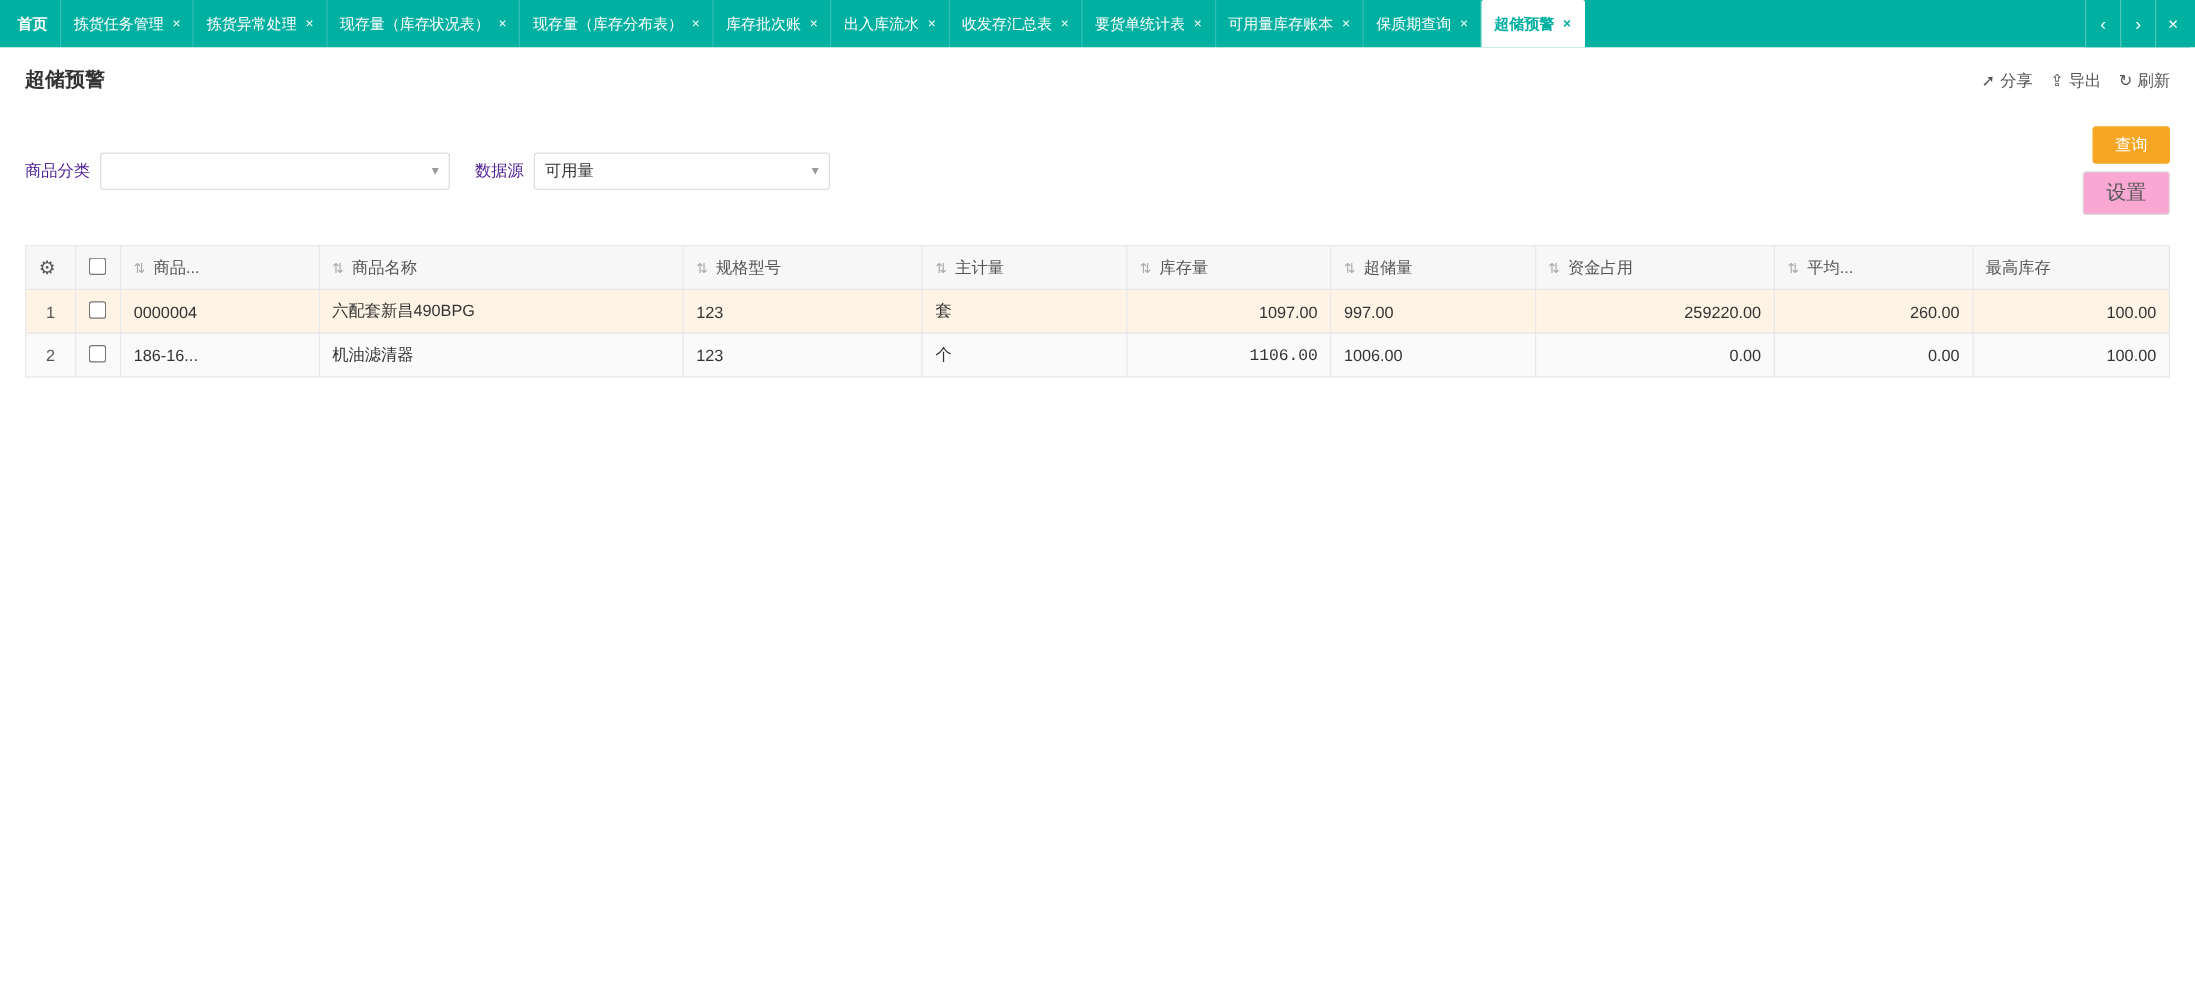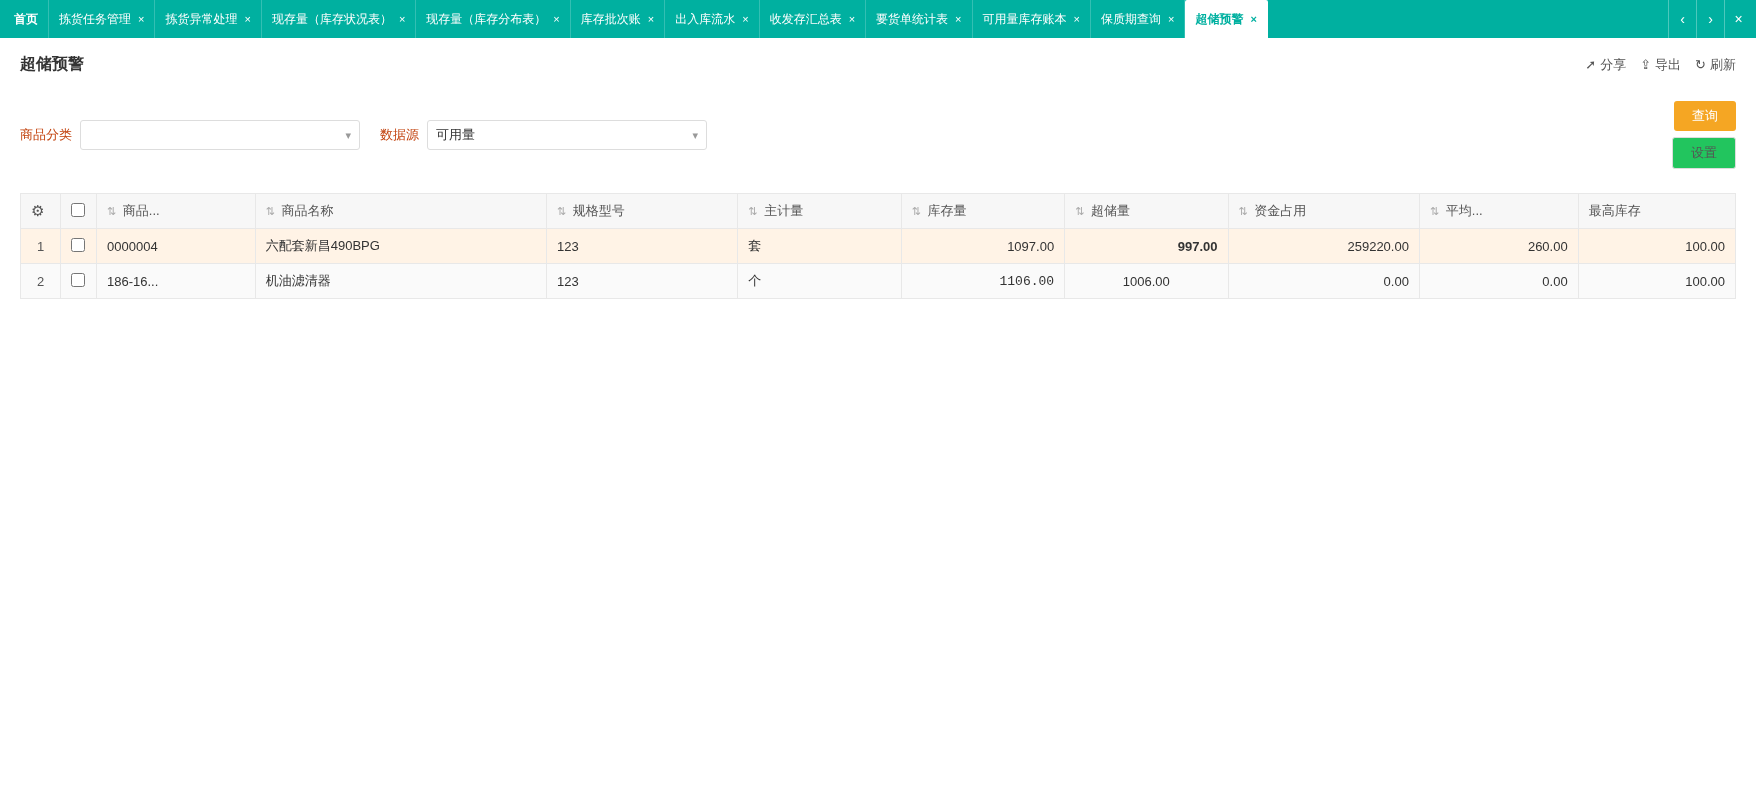--- a/index.html
+++ b/index.html
@@ -90,21 +90,21 @@
       margin-bottom: 14px;
       padding: 10px 0;
     }
     .filter-group {
       display: flex;
       align-items: center;
       gap: 8px;
     }
     .filter-label {
       font-size: 13px;
-      color: #c2410c;
+      color: #4c1d95;
       white-space: nowrap;
     }
     .filter-select {
       width: 280px;
       height: 30px;
       border: 1px solid #ddd;
       border-radius: 3px;
       padding: 0 8px;
       font-size: 13px;
       color: #333;
@@ -121,26 +121,26 @@
       color: #fff;
       border: none;
       border-radius: 3px;
       padding: 6px 18px;
       font-size: 13px;
       cursor: pointer;
       margin-left: auto;
     }
 
     .btn-settings {
-      background: #22c55e;
+      background: #f9a8d4;
       color: #555;
       border: 1px solid #ddd;
       border-radius: 3px;
       padding: 6px 18px;
-      font-size: 13px;
+      font-size: 16px;
       cursor: pointer;
     }
 
     .filter-right {
       margin-left: auto;
       display: flex;
       flex-direction: column;
       gap: 6px;
       align-items: center;
     }
@@ -263,21 +263,21 @@
   <div class="filter-area">
     <div class="filter-group">
       <span class="filter-label">商品分类</span>
       <div class="filter-select">
         <span></span>
         <span class="chevron">▾</span>
       </div>
     </div>
     <div class="filter-group">
       <span class="filter-label">数据源</span>
-      <div class="filter-select" style="width:280px;gap:39px;">
+      <div class="filter-select" style="width:237px;gap:39px;">
         <span>可用量</span>
         <span class="chevron">▾</span>
       </div>
     </div>
     <div class="filter-right">
       <button class="btn-query">查询</button>
       <button class="btn-settings">设置</button>
     </div>
   </div>
 
@@ -331,36 +331,36 @@
     <tr class="row-highlight">
       <td class="row-num">1</td>
       <td>
         <input type="checkbox" style="">
       </td>
       <td>0000004</td>
       <td>六配套新昌490BPG</td>
       <td>123</td>
       <td>套</td>
       <td style="text-align:right;">1097.00</td>
-      <td style="text-align:right;font-weight:bold;">997.00</td>
+      <td style="">997.00</td>
       <td style="text-align:right;">259220.00</td>
       <td style="text-align:right;">260.00</td>
       <td style="text-align:right;">100.00</td>
     </tr>
         <tr>
       <td class="row-num">2</td>
       <td>
         <input type="checkbox" style="">
       </td>
       <td>186-16...</td>
       <td>机油滤清器</td>
       <td>123</td>
       <td>个</td>
       <td style="text-align:right;font-family:Liberation Mono, monospace;">1106.00</td>
-      <td style="text-align:center;">1006.00</td>
+      <td style="text-align:left;">1006.00</td>
       <td style="text-align:right;">0.00</td>
       <td style="text-align:right;">0.00</td>
       <td style="text-align:right;">100.00</td>
     </tr>
       </tbody>
   </table>
 
 </div>
 
 </body></html>

